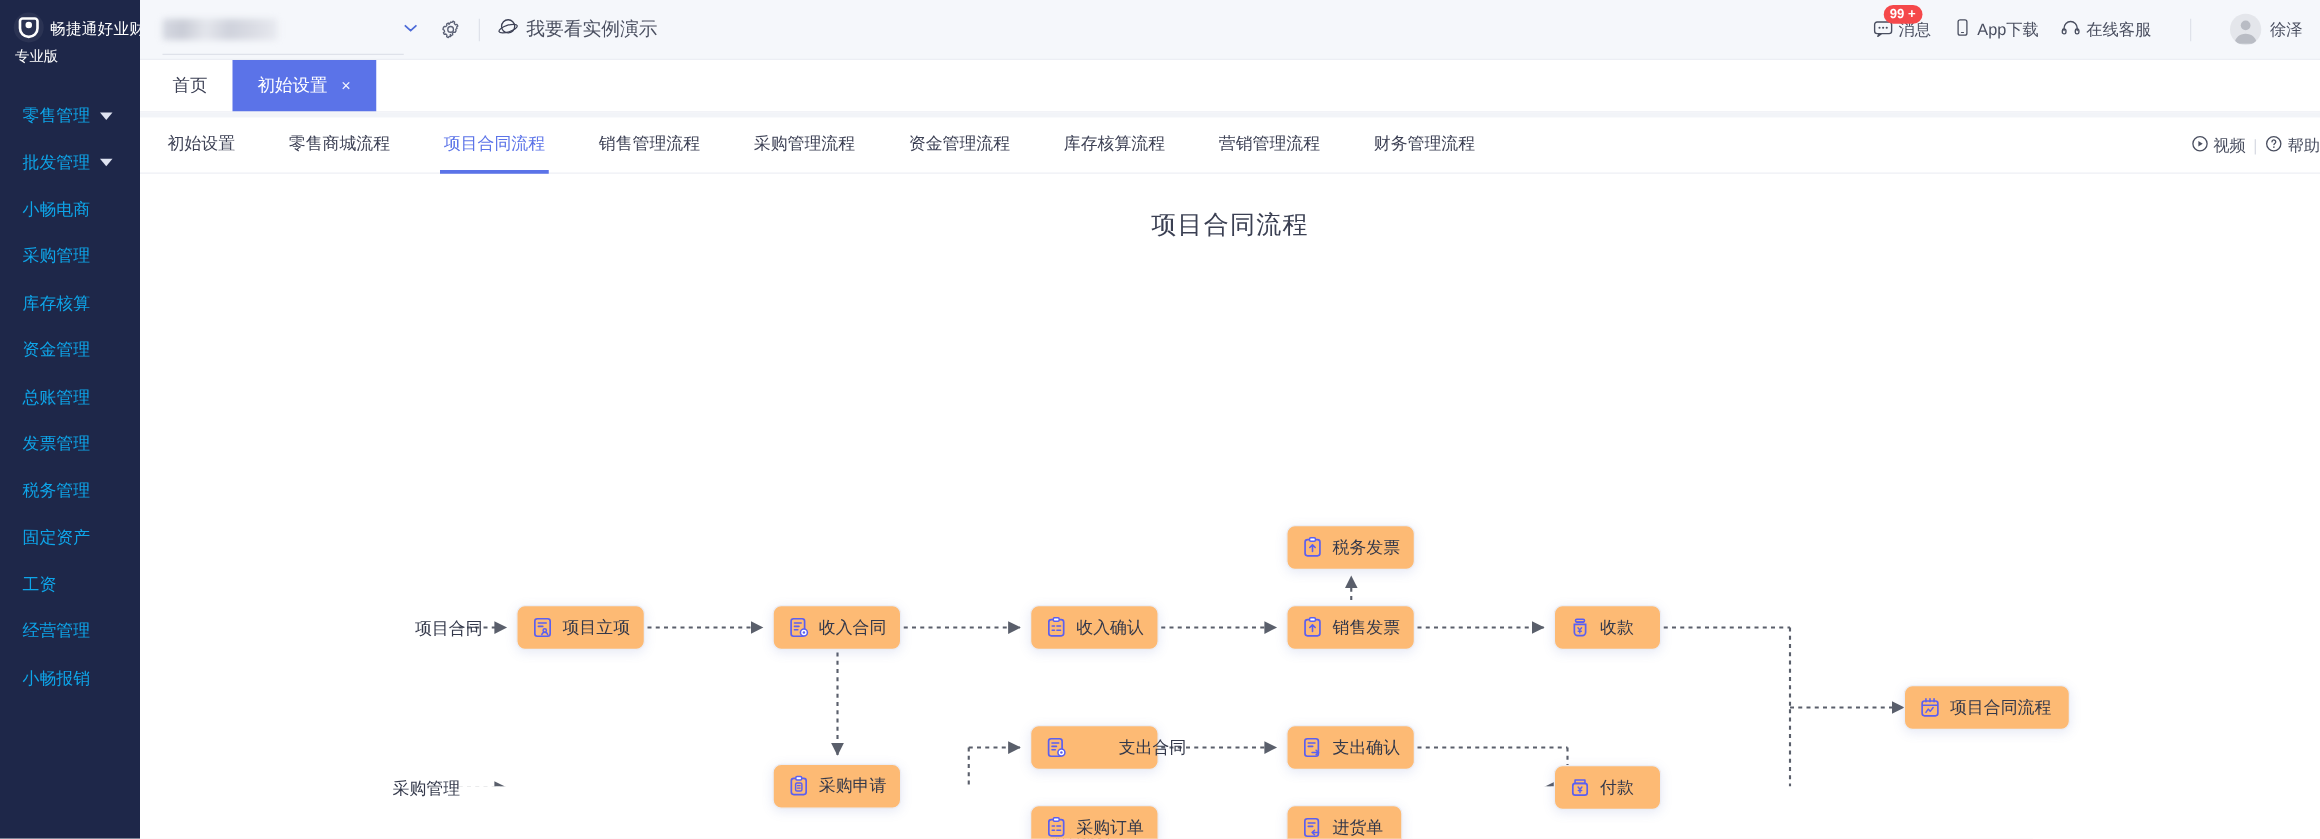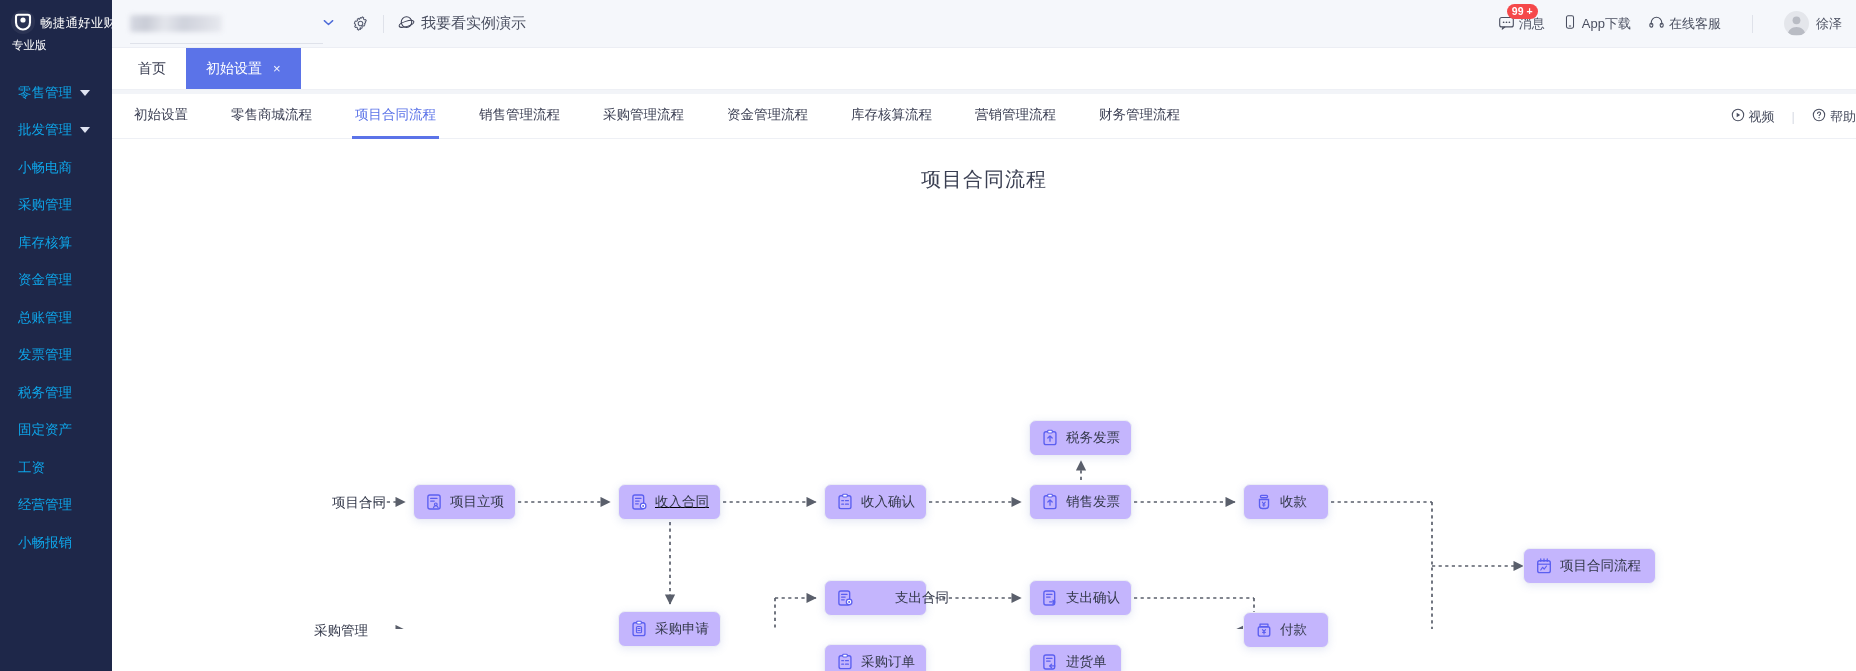--- a/index.html
+++ b/index.html
@@ -104,36 +104,36 @@
     cursor: pointer; white-space: nowrap; position: relative; height: 45px;
     display: flex; align-items: center;
   }
   .stab.active { color: #5b73e8; }
   .stab.active::after {
     content: ""; position: absolute; left: -3px; right: -3px; bottom: 0;
     height: 2.5px; background: #5b73e8;
   }
   .subtabs-right {
     position: absolute; right: 0px; top: 0; height: 45px;
-    display: flex; align-items: center; gap: 17px; font-size: 13px; color: #4a4f60;
+    display: flex; align-items: center; gap: 6px; font-size: 13px; color: #4a4f60;
   }
   .sr-item { display: flex; align-items: center; gap: 4px; cursor: pointer; white-space: nowrap; }
   .sr-sep { color: #d9dce4; }
 
   
   .diagram { position: relative; width: 100%; height: 490px; }
   .diag-title {
     position: absolute; left: 0; right: 0; top: 27px; text-align: center;
     font-size: 20px; color: #3a3f52; letter-spacing: 1px;
   }
   svg.wires { position: absolute; left: 0; top: 0; width: 1744px; height: 490px; }
 
   .node {
     position: absolute; display: flex; align-items: center; gap: 7px;
-    height: 36px; padding: 0 14px 0 11px; background: #c4b5fd;
+    height: 36px; padding: 0 14px 0 11px; background: #fdba74;
     border-radius: 7px; border: 1px solid #eceef5;
     box-shadow: 0 2px 9px rgba(90,105,190,.15); cursor: pointer; white-space: nowrap;
   }
   .node .nlabel { font-size: 13.5px; color: #33384a; }
   .node .nicon { width: 18px; height: 18px; flex: 0 0 18px; display: block; }
 
   .rowlabel {
     position: absolute; font-size: 13.5px; color: #33384a; white-space: nowrap;
   }
   .edgelabel {
@@ -412,21 +412,21 @@
               <svg viewBox="0 0 20 20" fill="none">
                   <rect x="3.2" y="2.2" width="13.6" height="15.6" rx="2.2" stroke="#5b5ff0" stroke-width="1.5"></rect>
                   <path d="M6.3 6h7M6.3 9h4" stroke="#5b5ff0" stroke-width="1.4" stroke-linecap="round"></path>
                   <circle cx="12" cy="12.6" r="1.5" stroke="#5b5ff0" stroke-width="1.3"></circle>
                   <path d="M9.4 16.4c.3-1.4 1.4-2.2 2.6-2.2s2.3.8 2.6 2.2" stroke="#5b5ff0" stroke-width="1.3" stroke-linecap="round"></path>
                 </svg>
             </span>
             <span class="nlabel">项目立项</span>
           </div>
 
-          <div class="node" style="left:506px; top:345px; width:103px;text-decoration:underline;">
+          <div class="node" style="left:506px; top:345px; width:103px;">
             <span class="nicon">
               <svg viewBox="0 0 20 20" fill="none">
                   <rect x="3.2" y="2.2" width="12" height="15.6" rx="2.2" stroke="#5b5ff0" stroke-width="1.5"></rect>
                   <path d="M6.2 6h6M6.2 9h4M6.2 12h3" stroke="#5b5ff0" stroke-width="1.4" stroke-linecap="round"></path>
                   <circle cx="14.6" cy="14.4" r="3.1" stroke="#5b5ff0" stroke-width="1.4" fill="#fff"></circle>
                   <circle cx="14.6" cy="14.4" r="1.1" fill="#5b5ff0"></circle>
                 </svg>
             </span>
             <span class="nlabel">收入合同</span>
           </div>

